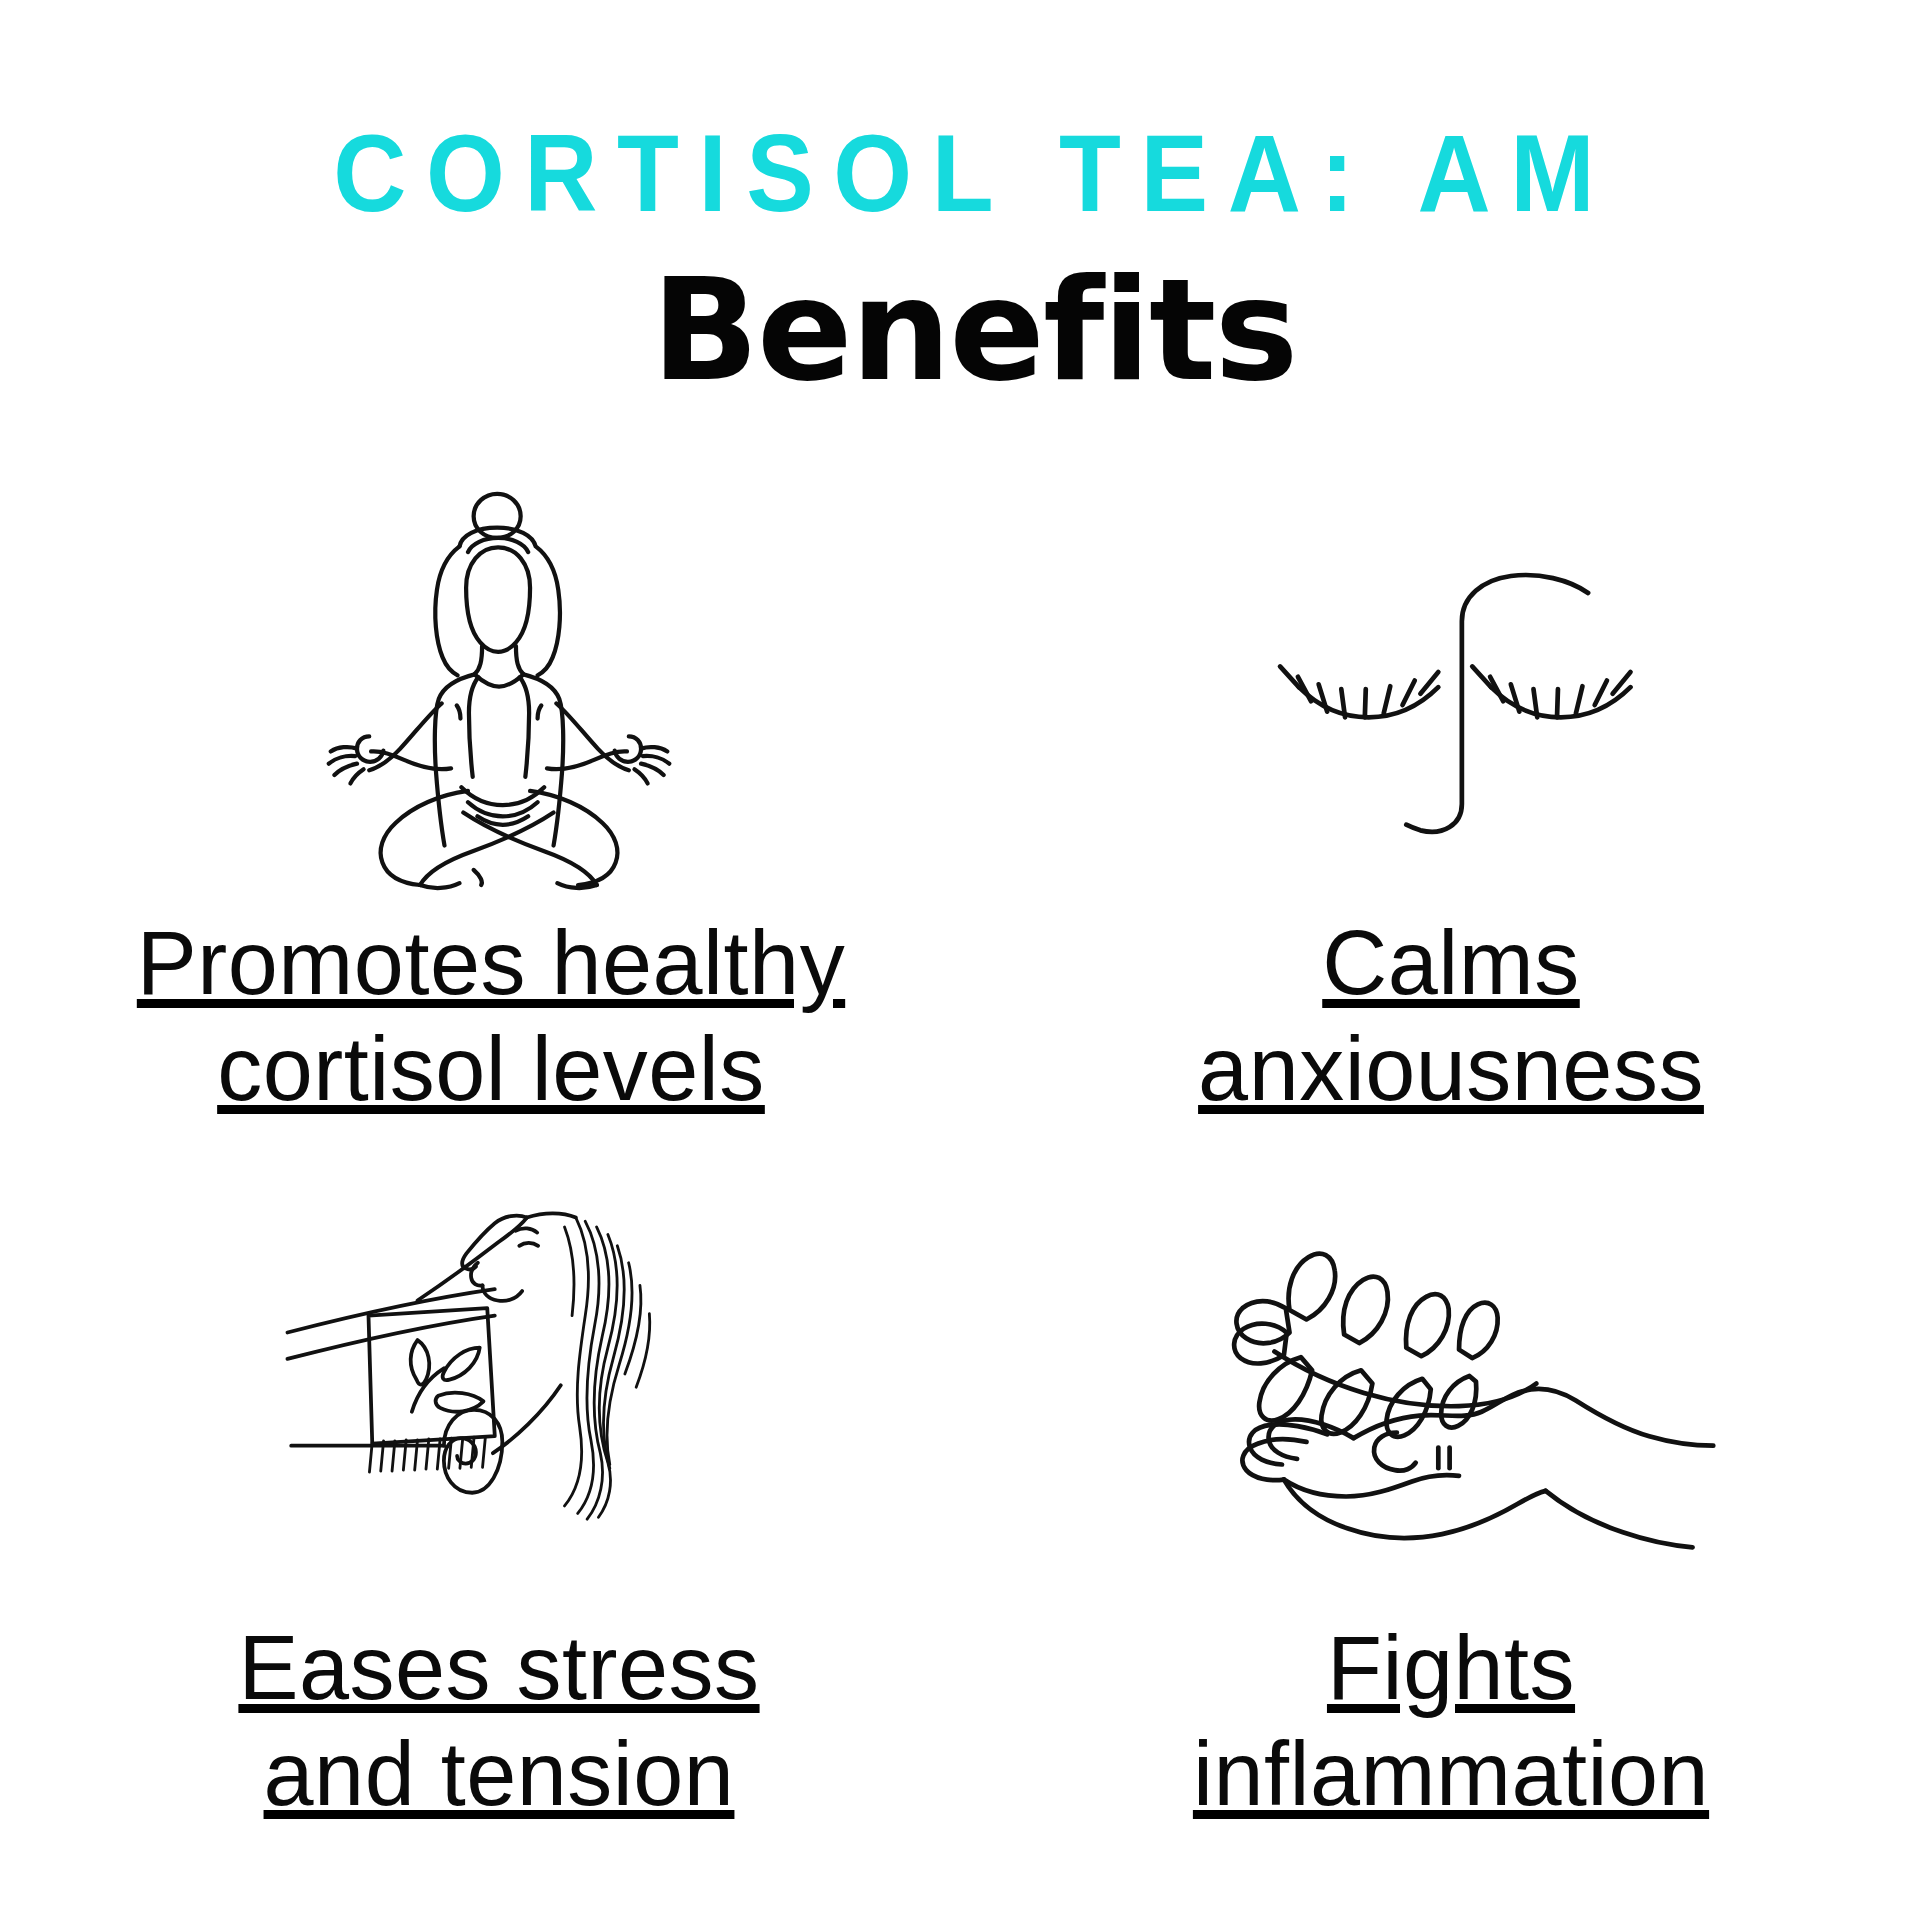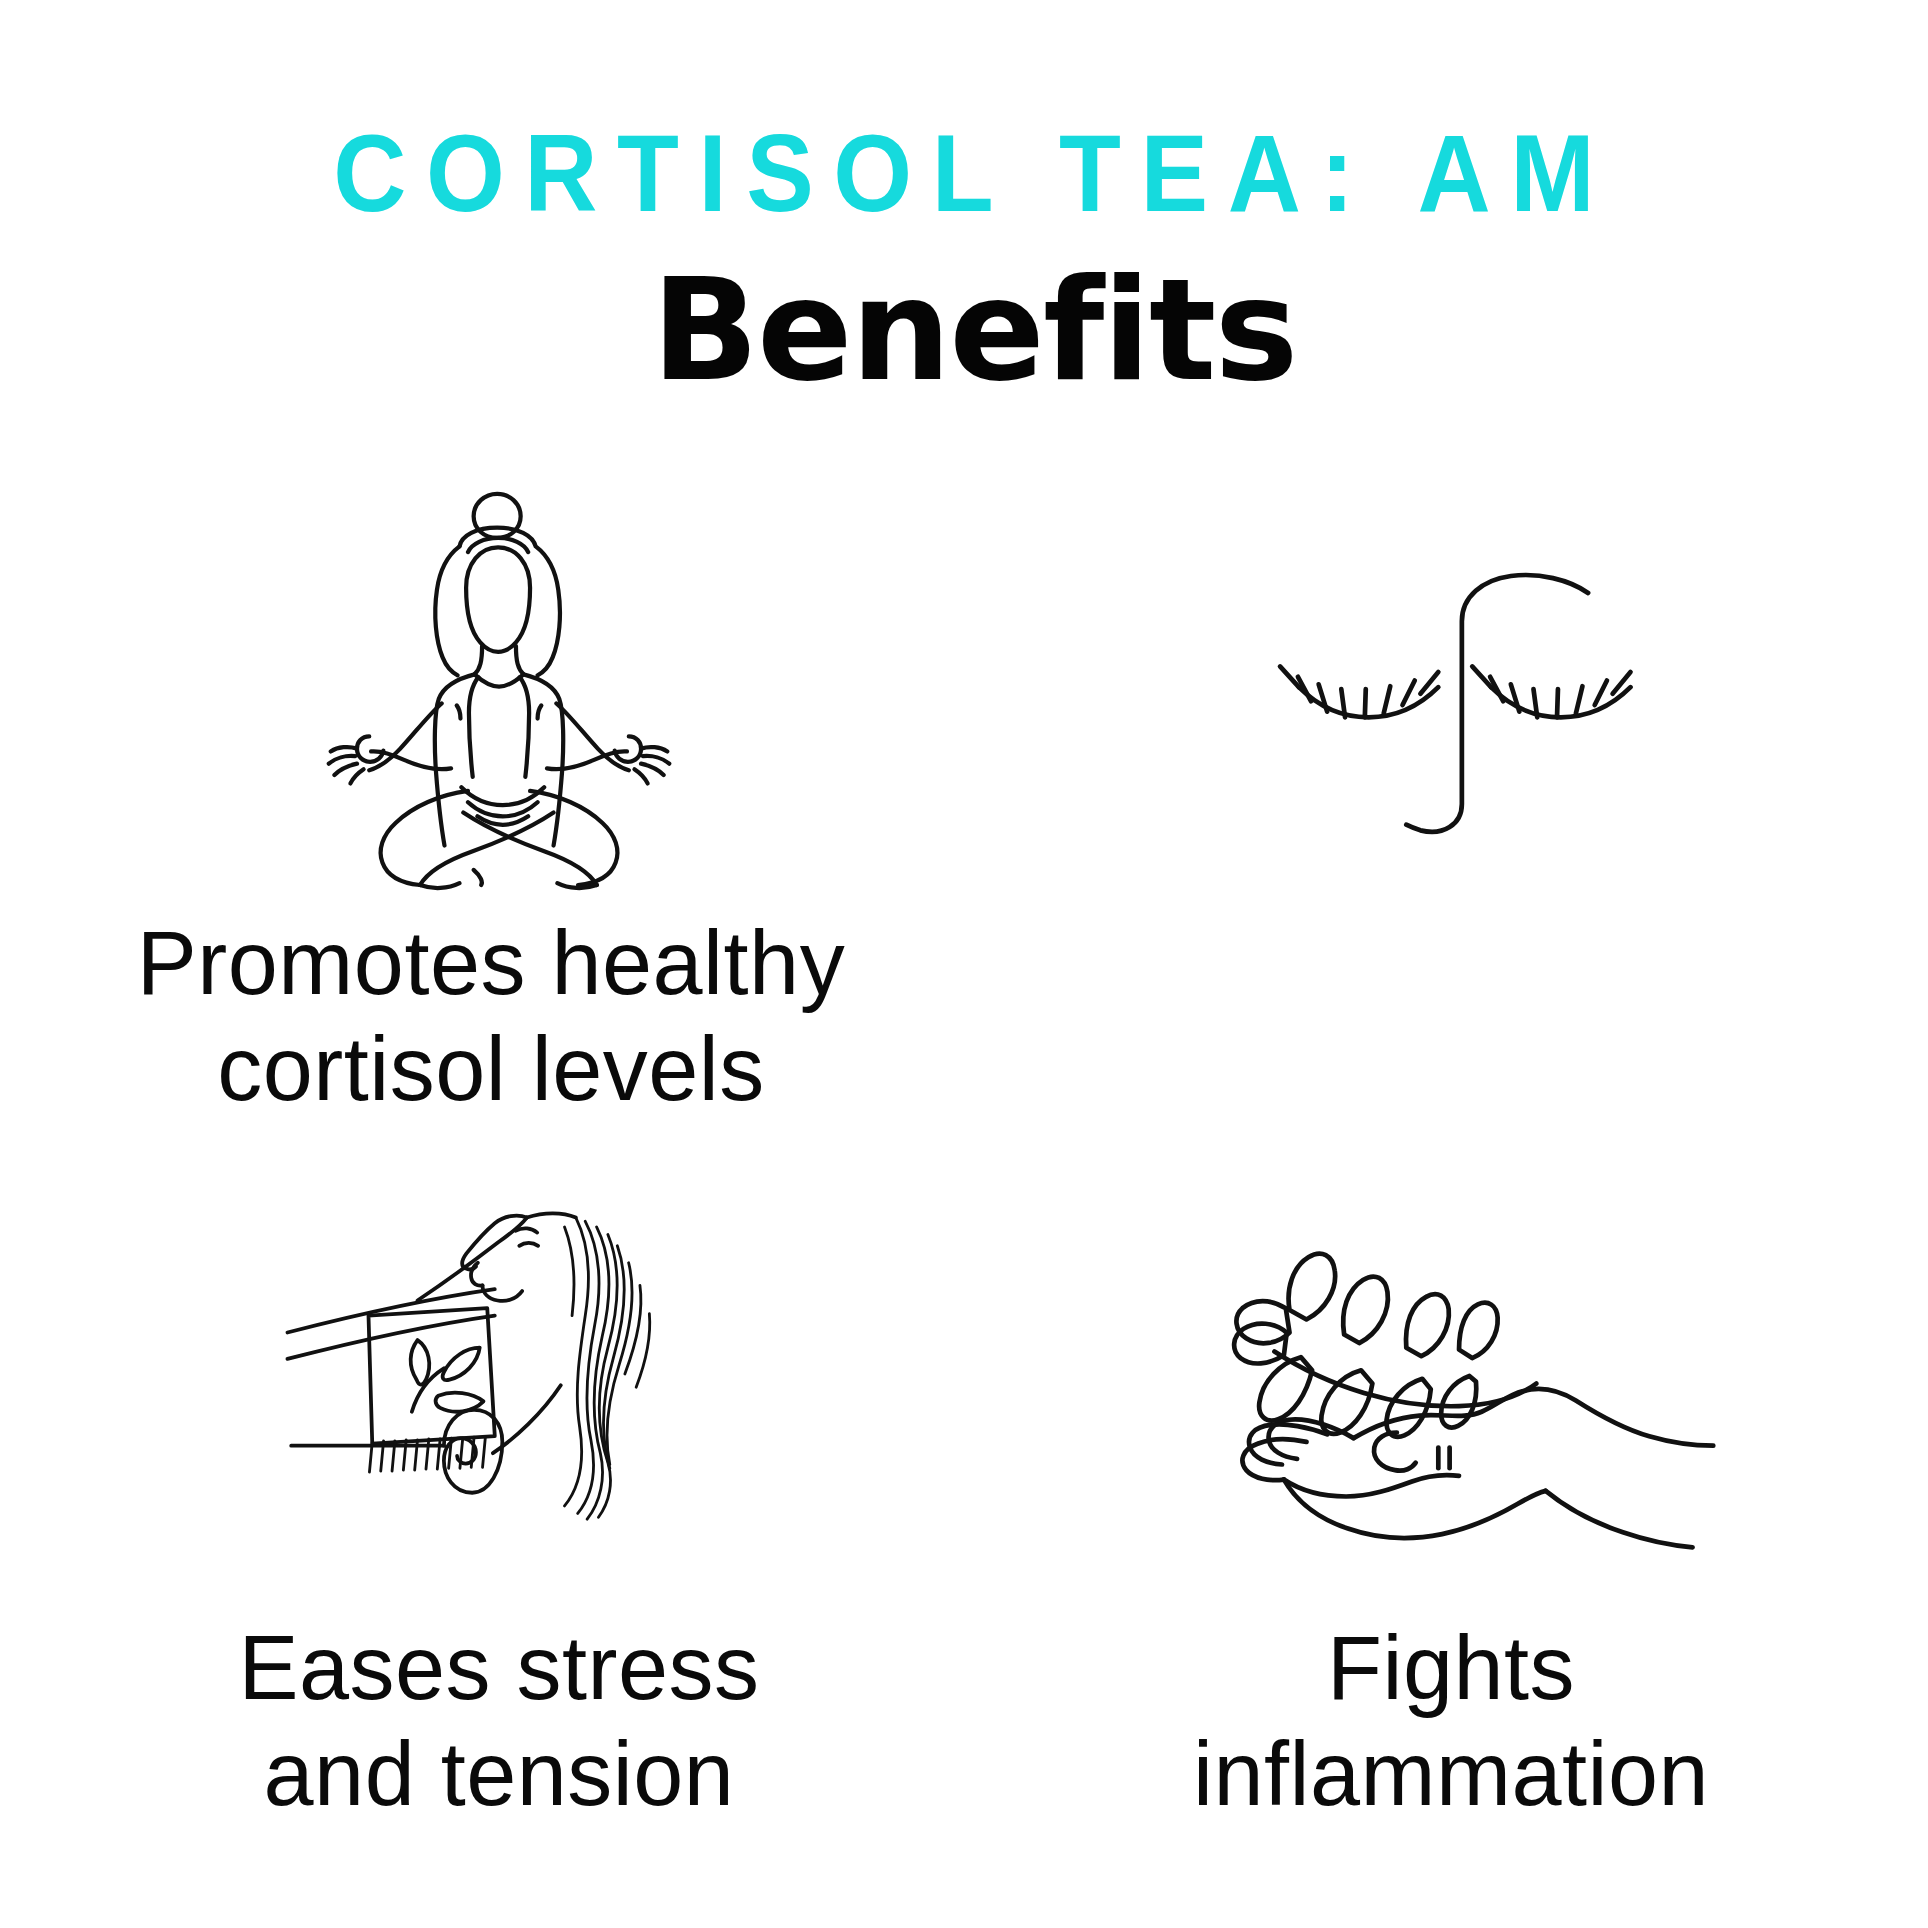--- a/index.html
+++ b/index.html
@@ -64,20 +64,21 @@
     grid-template-columns: 1fr 1fr;
     grid-template-rows: 1fr 1fr;
   }
   .cell {
     position: relative;
     display: flex;
     flex-direction: column;
     align-items: center;
     justify-content: flex-start;
     box-sizing: border-box;
+    text-decoration: underline;
   }
   .cell-top-left   { padding: 0 38px 0 56px; }
   .cell-top-right  { padding: 0 28px 0 38px; }
   .cell-bot-left   { padding: 0 38px 0 72px; }
   .cell-bot-right  { padding: 0 28px 0 38px; }
 
   .art {
     display: flex;
     align-items: flex-end;
     justify-content: center;
@@ -209,20 +210,22 @@
             <path d="M255 185 l-14 -26"></path>
             <path d="M272 196 l-9 -29"></path>
             <path d="M291 202 l-4 -30"></path>
             <path d="M312 202 l1 -30"></path>
             <path d="M332 198 l7 -29"></path>
             <path d="M352 189 l13 -26"></path>
             <path d="M371 177 l19 -23"></path>
           </g>
         </svg>
       </div>
+      <div class="caption">Calms
+anxiousness</div>
     </div>
 
     <div class="cell cell-bot-left row2">
       <div class="art">
         <svg width="443" height="377" viewBox="0 0 470 400" aria-hidden="true">
 
           <g class="ink" stroke-width="4">
             <path d="M10 130 c70 -18 150 -36 220 -46"></path>
             <path d="M10 158 c70 -18 150 -36 220 -46"></path>
             <path d="M14 250 l162 0"></path>

